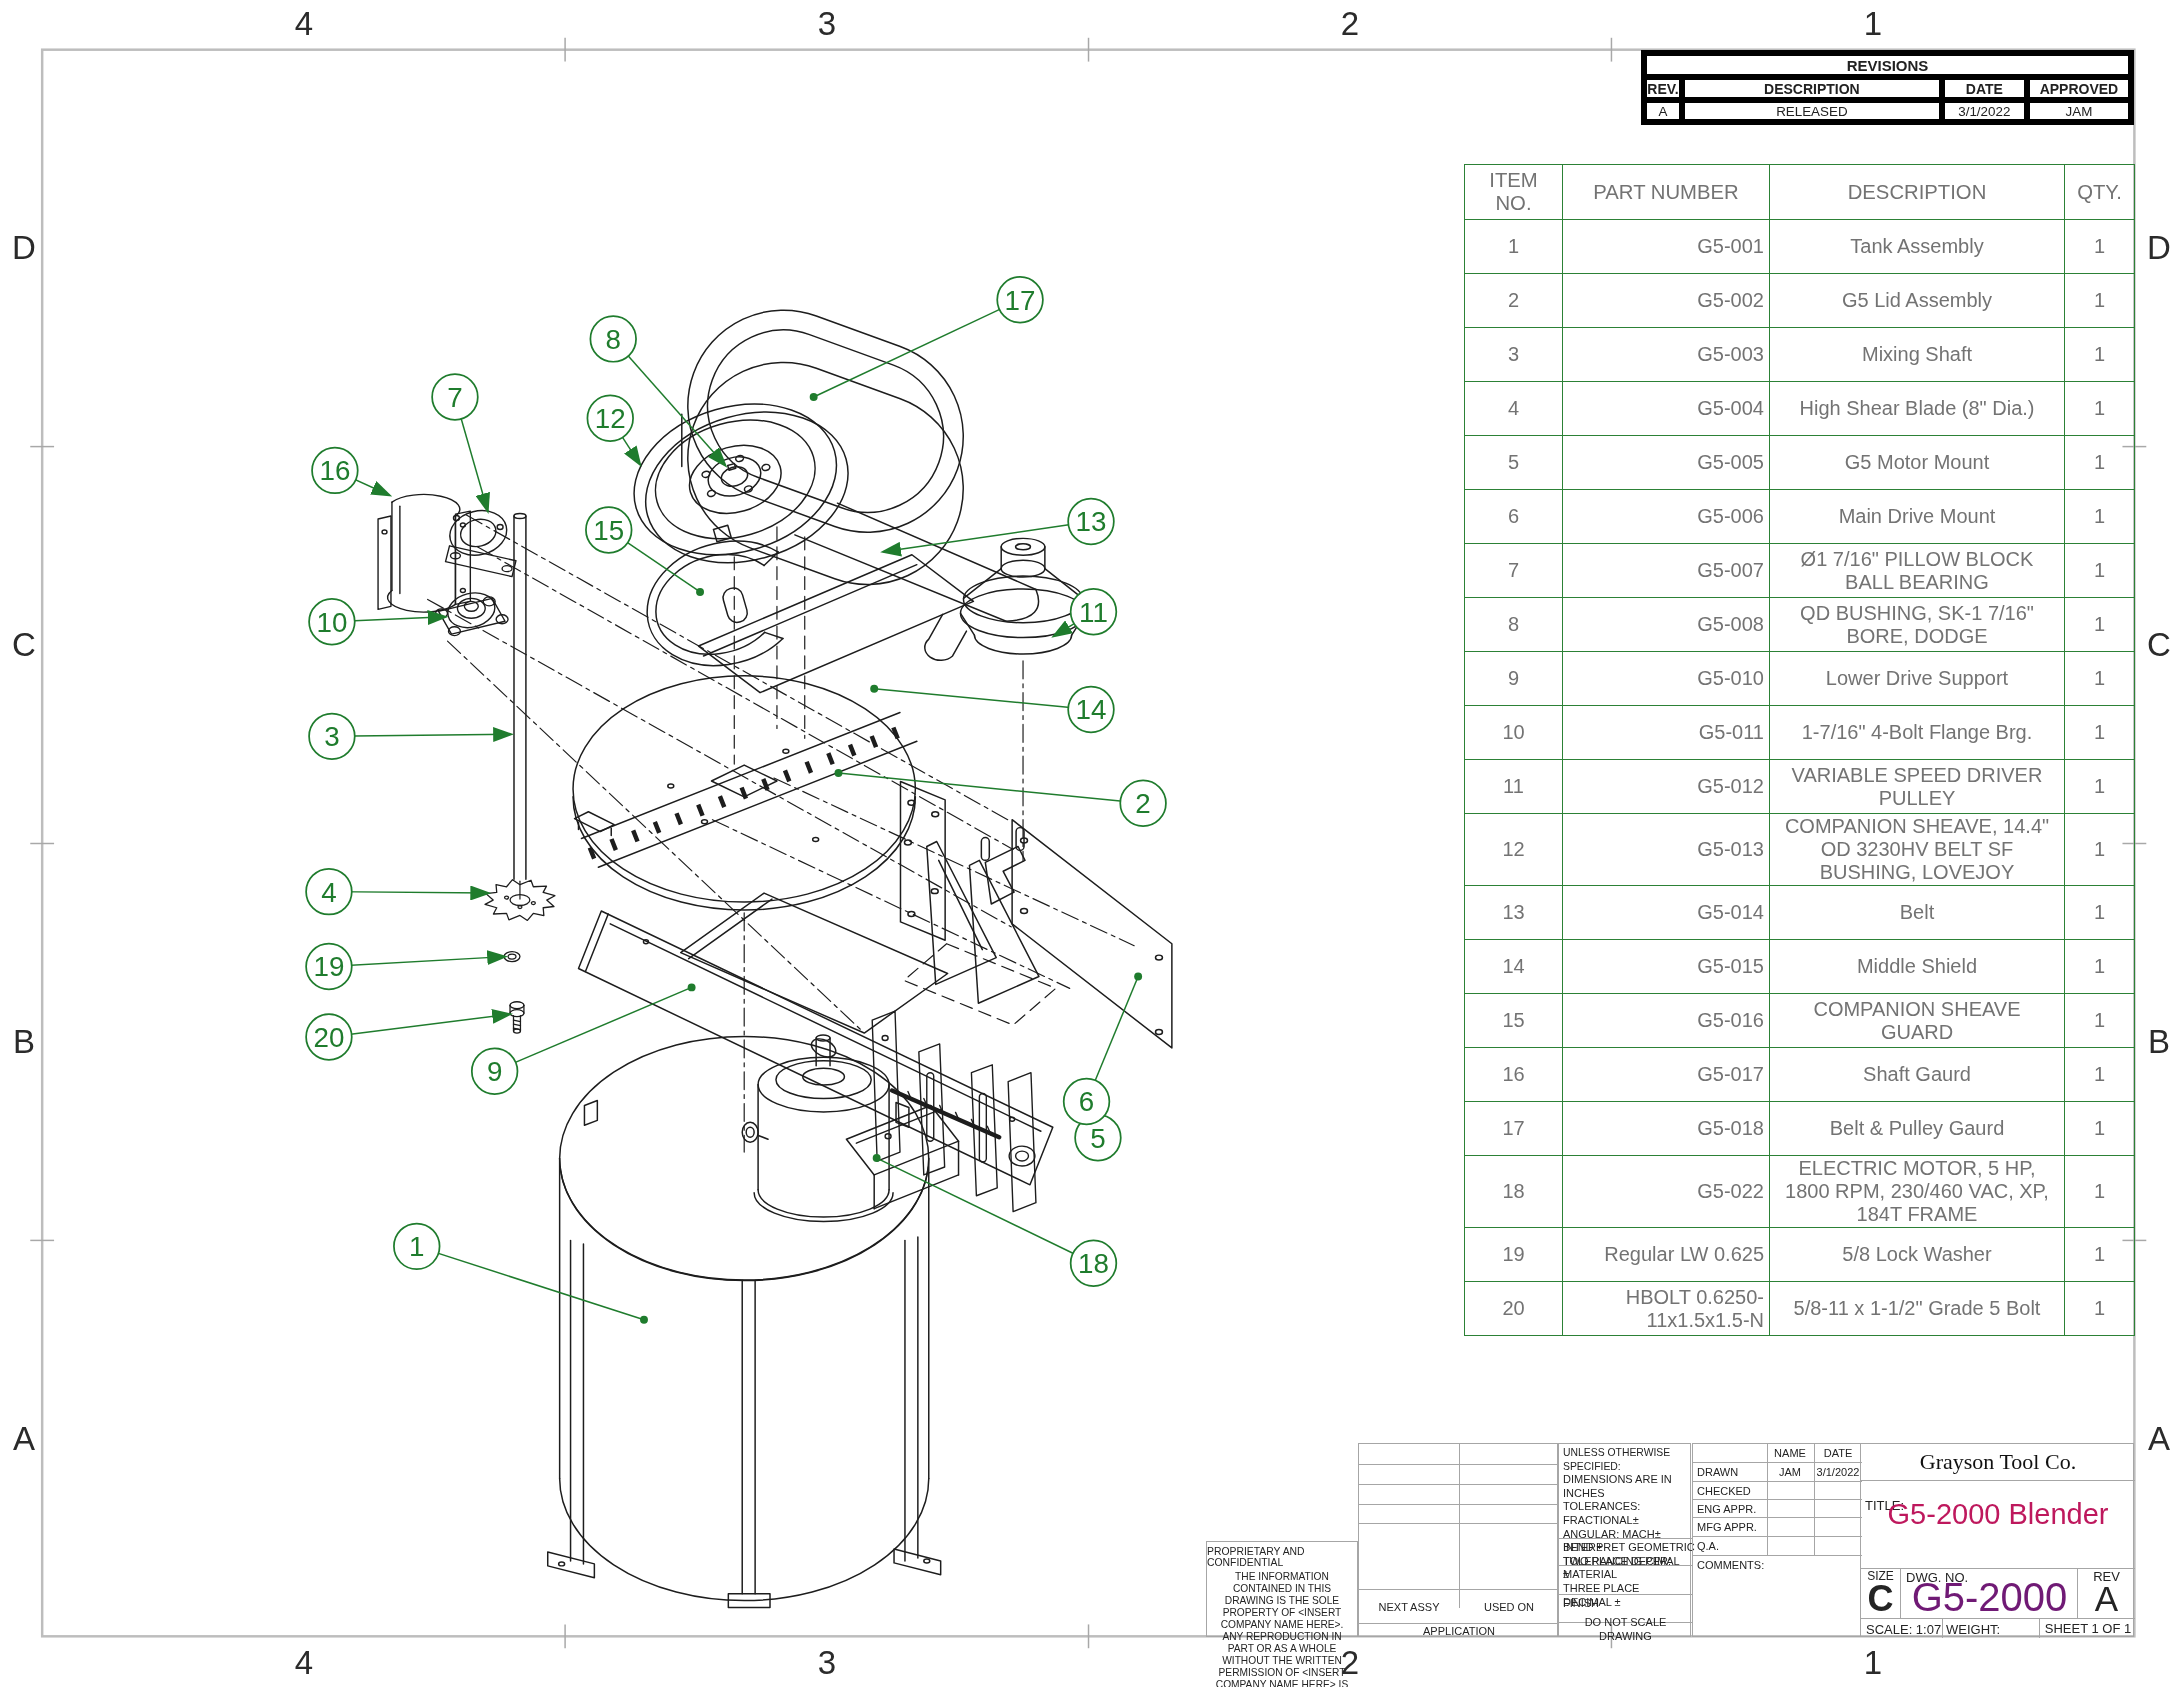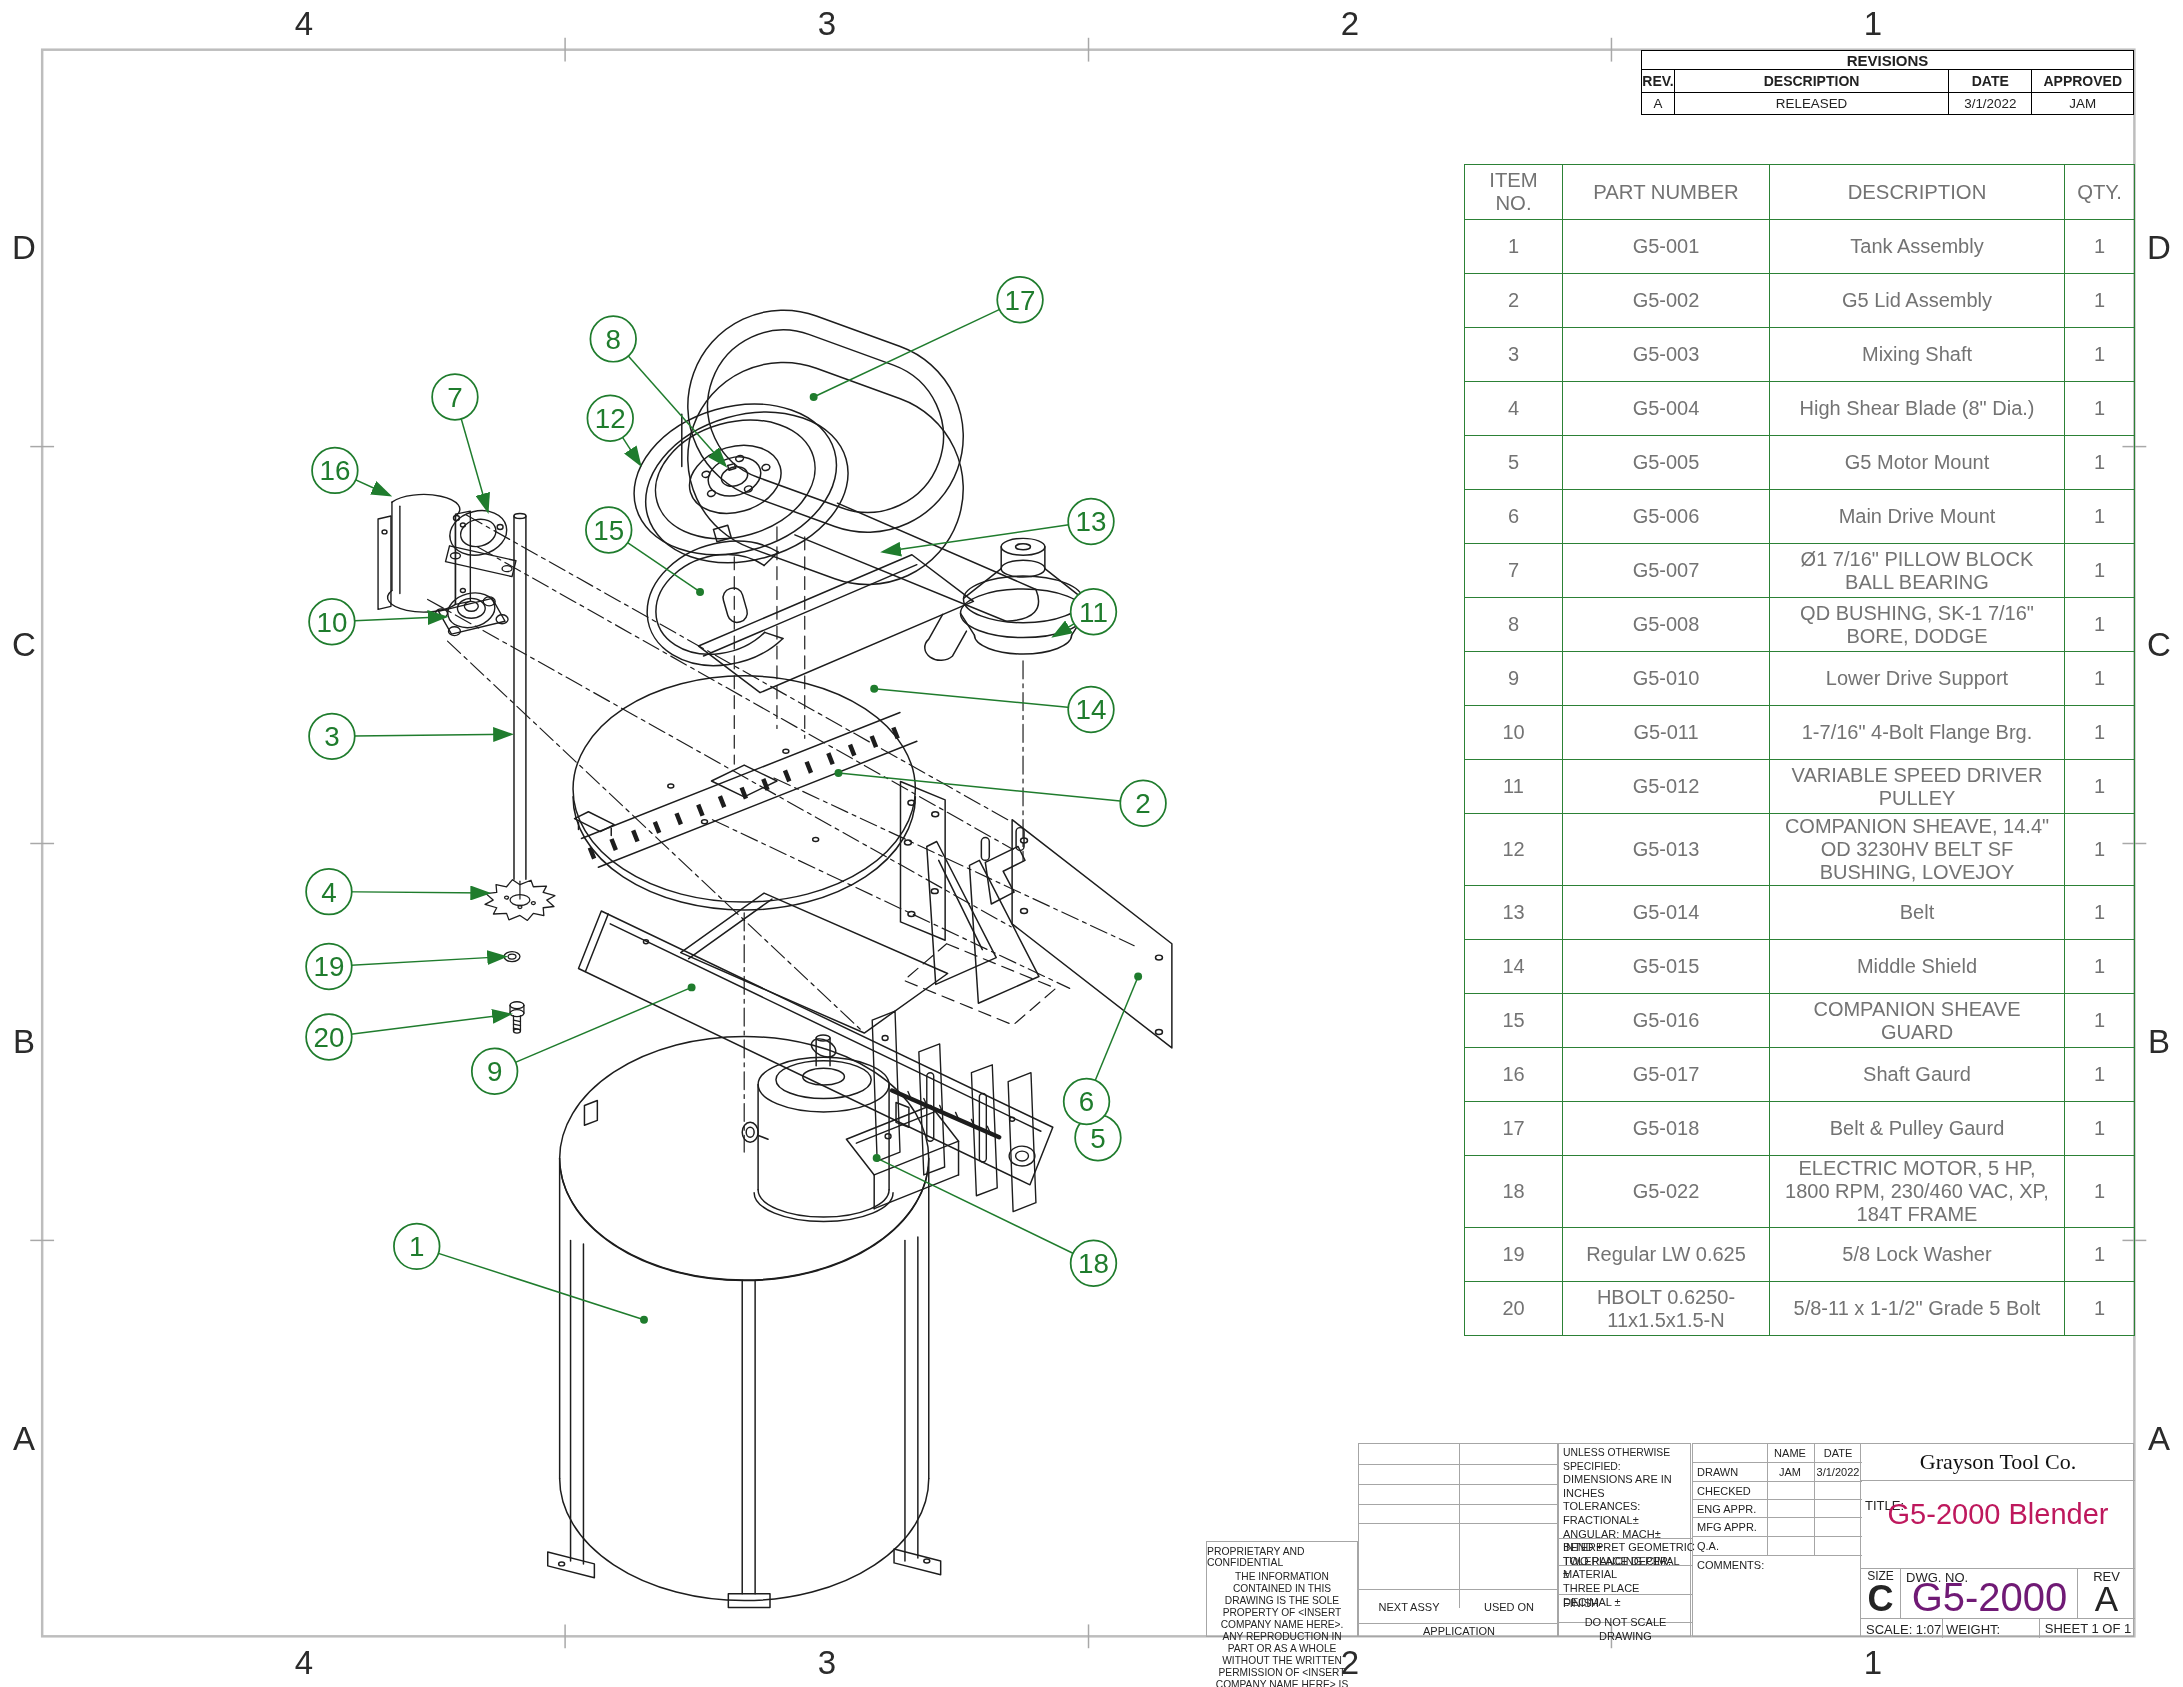--- a/index.html
+++ b/index.html
@@ -4,31 +4,31 @@
 <style>
   html,body{margin:0;padding:0;background:#fff;}
   #sheet{position:relative;width:2183px;height:1687px;background:#ffffff;
          font-family:"Liberation Sans",sans-serif;color:#1c1c1c;overflow:hidden;}
   .abs{position:absolute;}
   
   .zone{position:absolute;font-size:33px;color:#2b2b2b;transform:translate(-50%,-50%);}
   
   #revtable{position:absolute;left:1641px;top:50px;width:493px;border-collapse:collapse;
             font-size:13.4px;color:#222;}
-  #revtable td,#revtable th{border:1px solid #000000;padding:0;text-align:center;font-weight:normal;}
+  #revtable td,#revtable th{border:6px solid #000000;padding:0;text-align:center;font-weight:normal;}
   #revtable .hdr{font-weight:bold;font-size:14px;}
   #revtable .ttl{font-weight:bold;font-size:15px;height:18px;}
   #revtable .r2{height:23px;} #revtable .r3{height:22px;}
   
   #bomtable{position:absolute;left:1464px;top:164px;width:671px;border-collapse:collapse;
             color:#737373;font-size:20px;}
   #bomtable th,#bomtable td{border:1.2px solid #2c8136;padding:1px 5px;}
   #bomtable th{font-weight:normal;font-size:20.3px;height:52px;}
   #bomtable td{height:51px;text-align:center;}
-  #bomtable td.c1{text-align:center;}
+  #bomtable td.c1{text-align:right;}
   
   .tb{position:absolute;border:1px solid #a6a6a6;box-sizing:border-box;color:#242424;}
   .tb-lbl{font-size:12px;padding:16px 4px;}
   .small{font-size:11px;text-align:center;}
   .cellline{position:absolute;background:#a6a6a6;}
   .ctr{display:flex;align-items:center;justify-content:center;text-align:center;}
   #proptext{font-size:10.2px;line-height:12px;text-align:center;padding:3px 4px;}
   #prophdr{font-size:10.4px;font-weight:normal;text-align:left;padding-top:4px;}
   .tol{font-size:11px;line-height:13.6px;}
   svg text{font-family:"Liberation Sans",sans-serif;}

